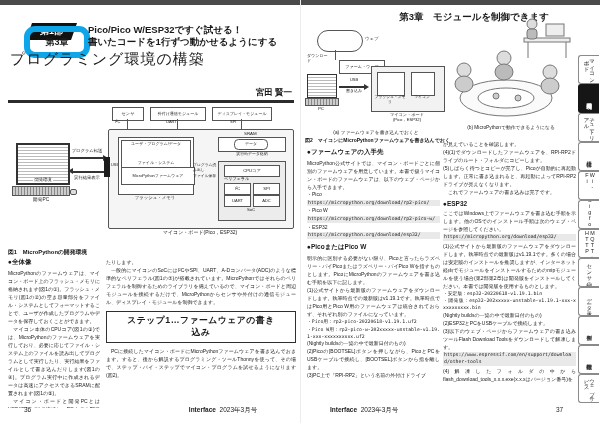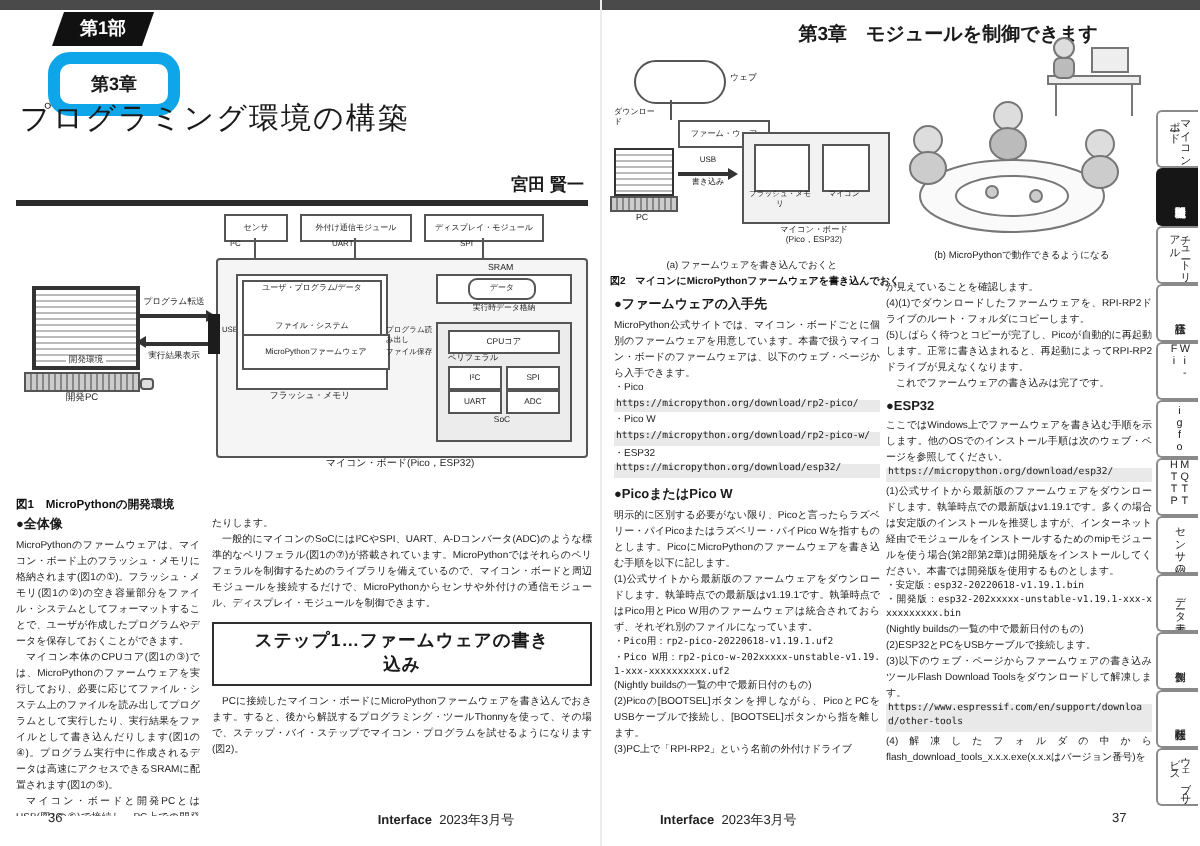--- a/index.html
+++ b/index.html
@@ -3,21 +3,21 @@
 <meta charset="utf-8">
 <style>
   html,body{margin:0;padding:0;background:#fff;}
   .spread{position:relative;width:600px;height:423px;background:#fff;overflow:hidden;
           font-family:"Liberation Sans","DejaVu Sans",sans-serif;color:#1a1a1a;}
   .abs{position:absolute;}
   .topbar{position:absolute;top:0;left:0;width:600px;height:5px;background:#4a4a4a;}
   .gutter{position:absolute;top:0;left:300px;width:1px;height:423px;background:#ececec;}
 
   
-  .part-banner{position:absolute;left:26px;top:6px;background:#111;color:#fff;
+  .part-banner{position:absolute;left:26px;top:23px;background:#111;color:#fff;
     font-size:9px;font-weight:bold;padding:2px 14px;clip-path:polygon(6px 0,100% 0,calc(100% - 6px) 100%,0 100%);}
   .chapter-badge{position:absolute;left:24px;top:26px;width:54px;height:20px;border:6px solid #0ea5e9;
     border-radius:11px;display:flex;align-items:center;justify-content:center;font-size:9px;font-weight:bold;}
   .subtitle{position:absolute;left:88px;top:24px;font-size:9.5px;font-weight:bold;line-height:1.25;}
   .big-title{position:absolute;left:10px;top:50px;font-size:15px;font-weight:normal;letter-spacing:1px;}
   .author{position:absolute;left:8px;top:87px;width:284px;text-align:right;font-size:8.5px;font-weight:bold;}
   .title-rule{position:absolute;left:8px;top:100px;width:286px;height:3px;background:#2b2b2b;}
 
   
   .dbox{position:absolute;border:1px solid #555;background:#fff;display:flex;align-items:center;
@@ -58,20 +58,22 @@
 <body>
 
 <div class="spread">
   <div class="topbar"></div>
   <div class="gutter"></div>
 
   <div>
     <div class="part-banner">第1部</div>
     <div class="chapter-badge">第3章</div>
     <div class="subtitle">
+      <div>Pico/Pico W/ESP32ですぐ試せる！</div>
+      <div>書いたコードを1行ずつ動かせるようにする</div>
     </div>
     <div class="big-title">プログラミング環境の構築</div>
     <div class="author">宮田 賢一</div>
     <div class="title-rule"></div>
 
     <div class="abs" style="left:8px;top:107px;width:288px;height:140px;">
 
       <div class="dbox" style="left:104px;top:0;width:30px;height:12px;font-size:4.2px;">センサ</div>
       <div class="dlabel" style="left:107px;top:13px;font-size:4px;">I²C</div>
       <div class="dline-v" style="left:119px;top:12px;height:10px;"></div>

